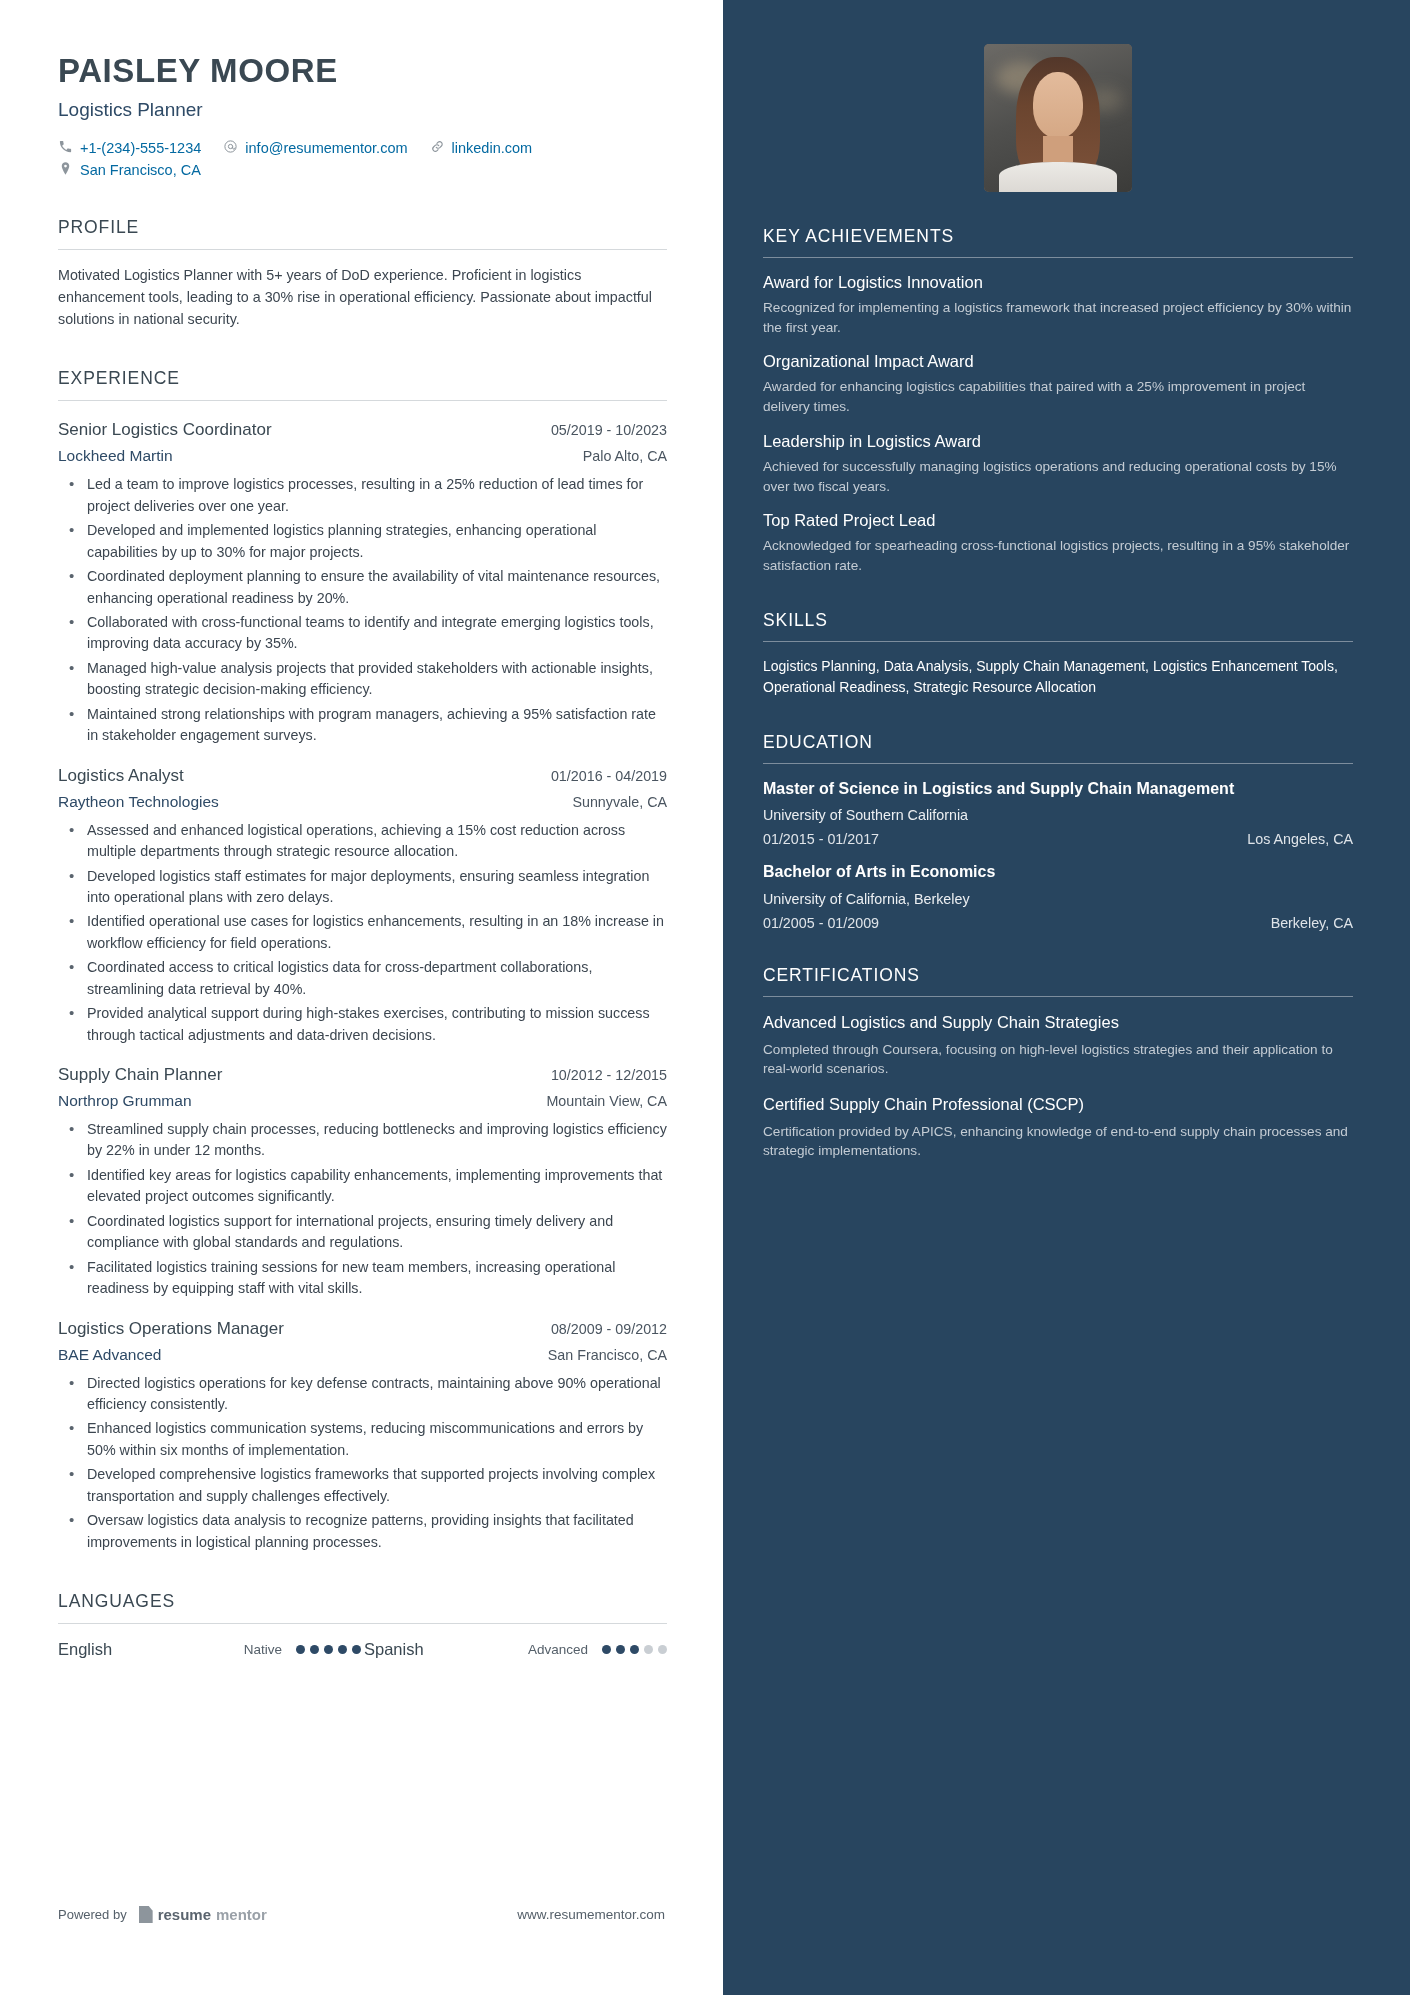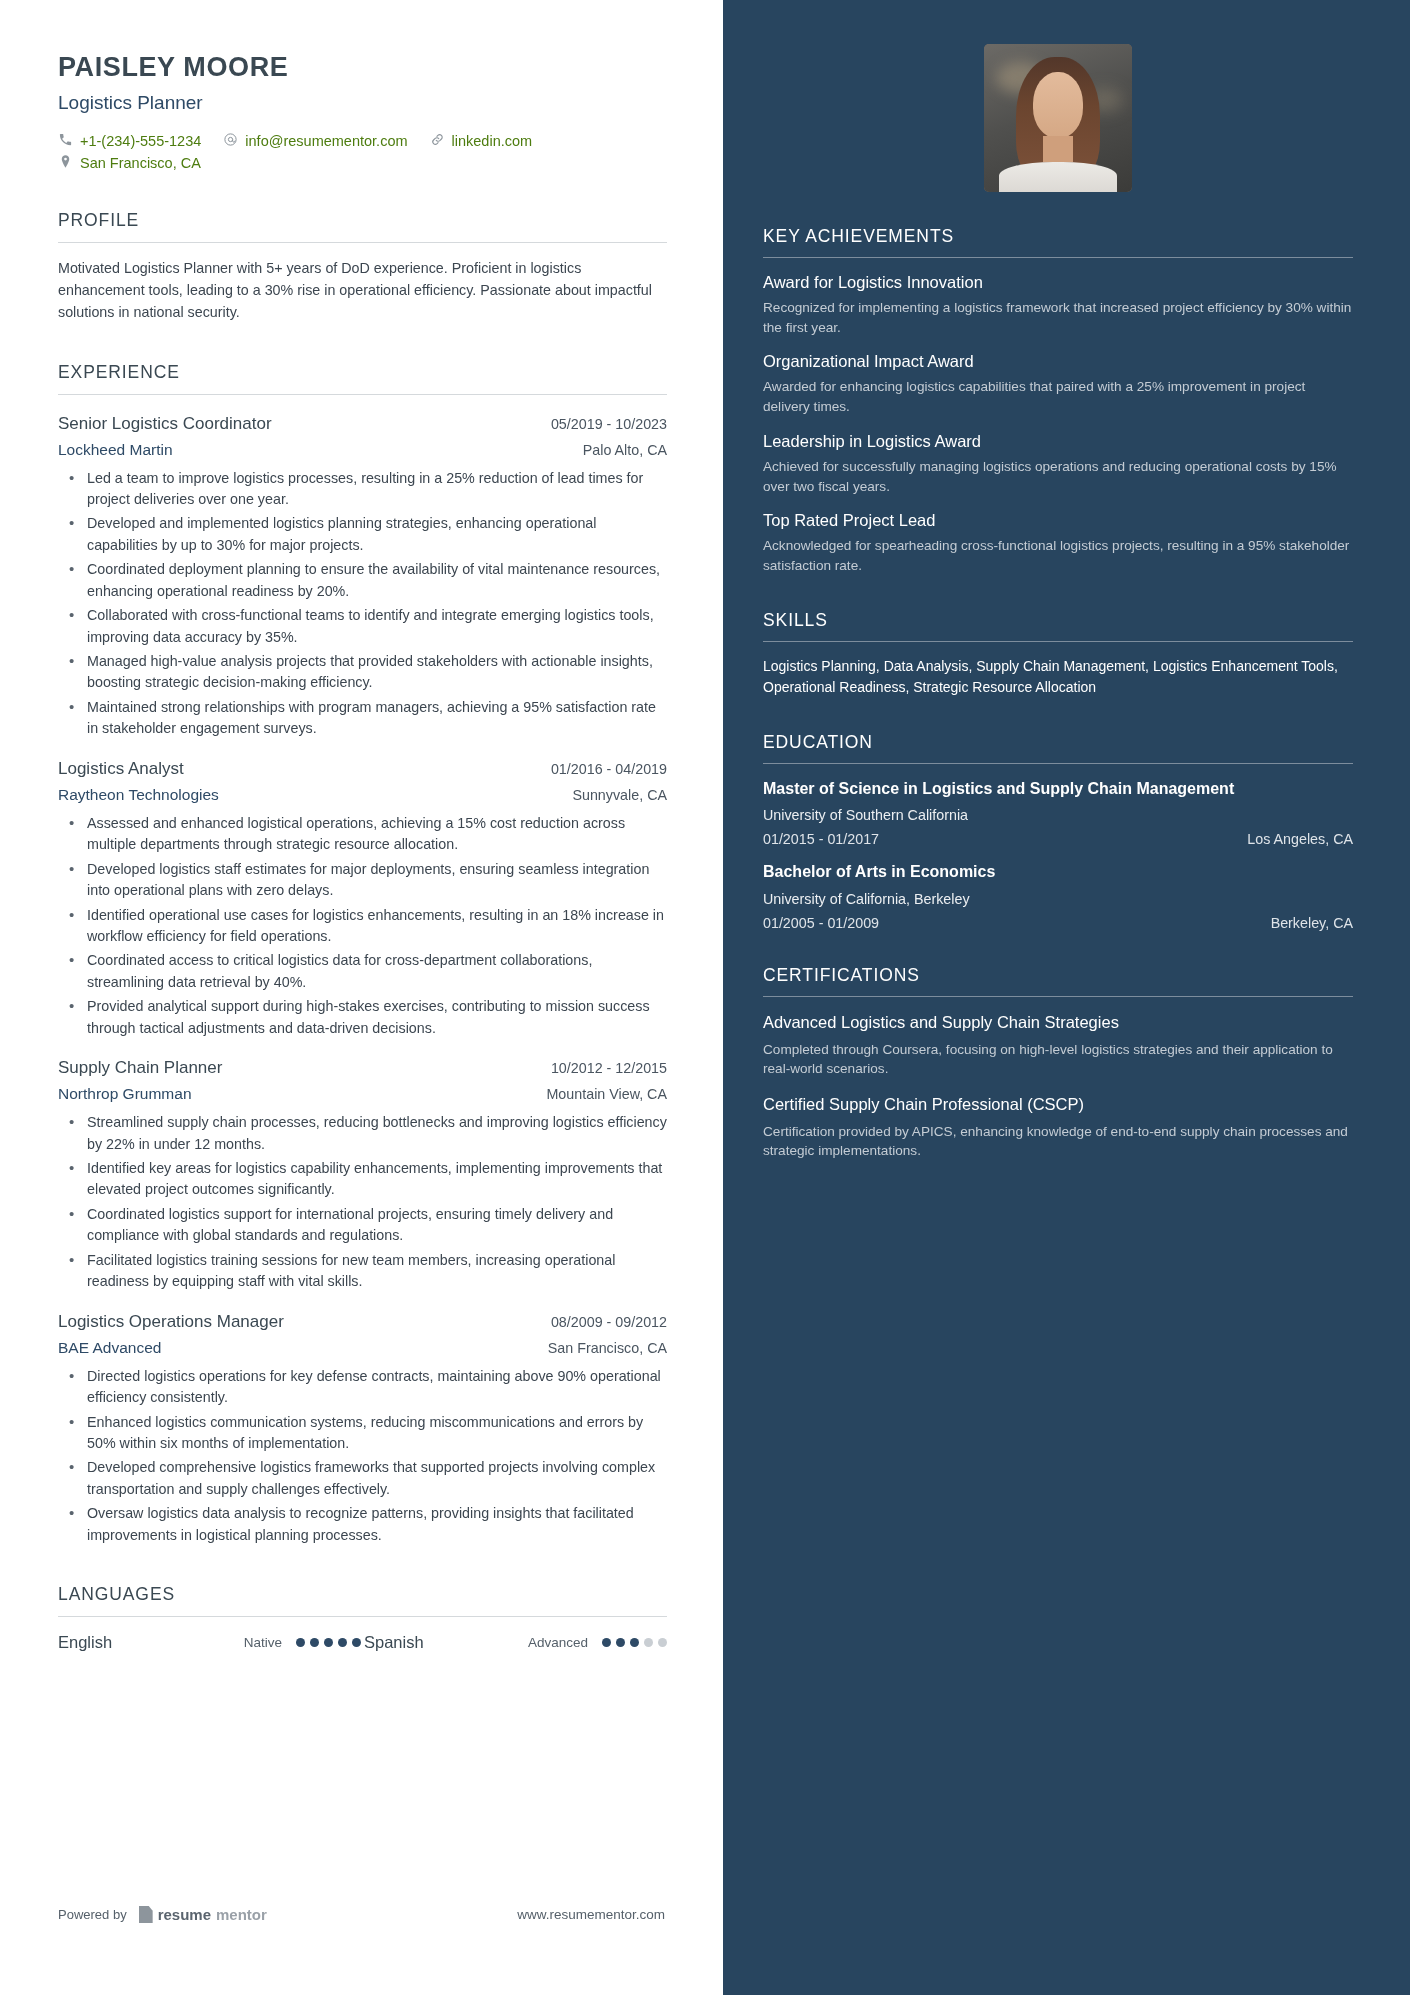--- a/index.html
+++ b/index.html
@@ -7,27 +7,27 @@
     width: 1410px; height: 1995px;
     font-family: "Liberation Sans", sans-serif;
     background: #ffffff;
   }
   .page { position: relative; width: 1410px; height: 1995px; display: flex; background: #fff; }
 
   
   .main { width: 723px; padding: 52px 56px 0 58px; }
 
   .name {
-    font-size: 27px; font-weight: bold; letter-spacing: 0.6px;
+    font-size: 33px; font-weight: bold; letter-spacing: 0.6px;
     color: #3a4852; line-height: 1.15; margin-bottom: 9px;
   }
   .job-title { font-size: 19px; color: #2e4a66; font-weight: 400; margin-bottom: 18px; }
 
   .contacts { display: flex; flex-wrap: wrap; gap: 4px 22px; max-width: 560px; }
-  .contact { display: flex; align-items: center; gap: 7px; font-size: 14.5px; color: #4d7c0f; }
+  .contact { display: flex; align-items: center; gap: 7px; font-size: 14.5px; color: #0369a1; }
   .contact svg { flex: none; }
   .contact.c-loc { width: 100%; }
 
   .section { margin-top: 38px; }
   .section-title {
     font-size: 17.5px; letter-spacing: 0.9px; color: #3a4852; font-weight: 400;
     padding-bottom: 11px;
   }
   .rule { height: 1px; background: #d5d9dc; width: 100%; }
 

